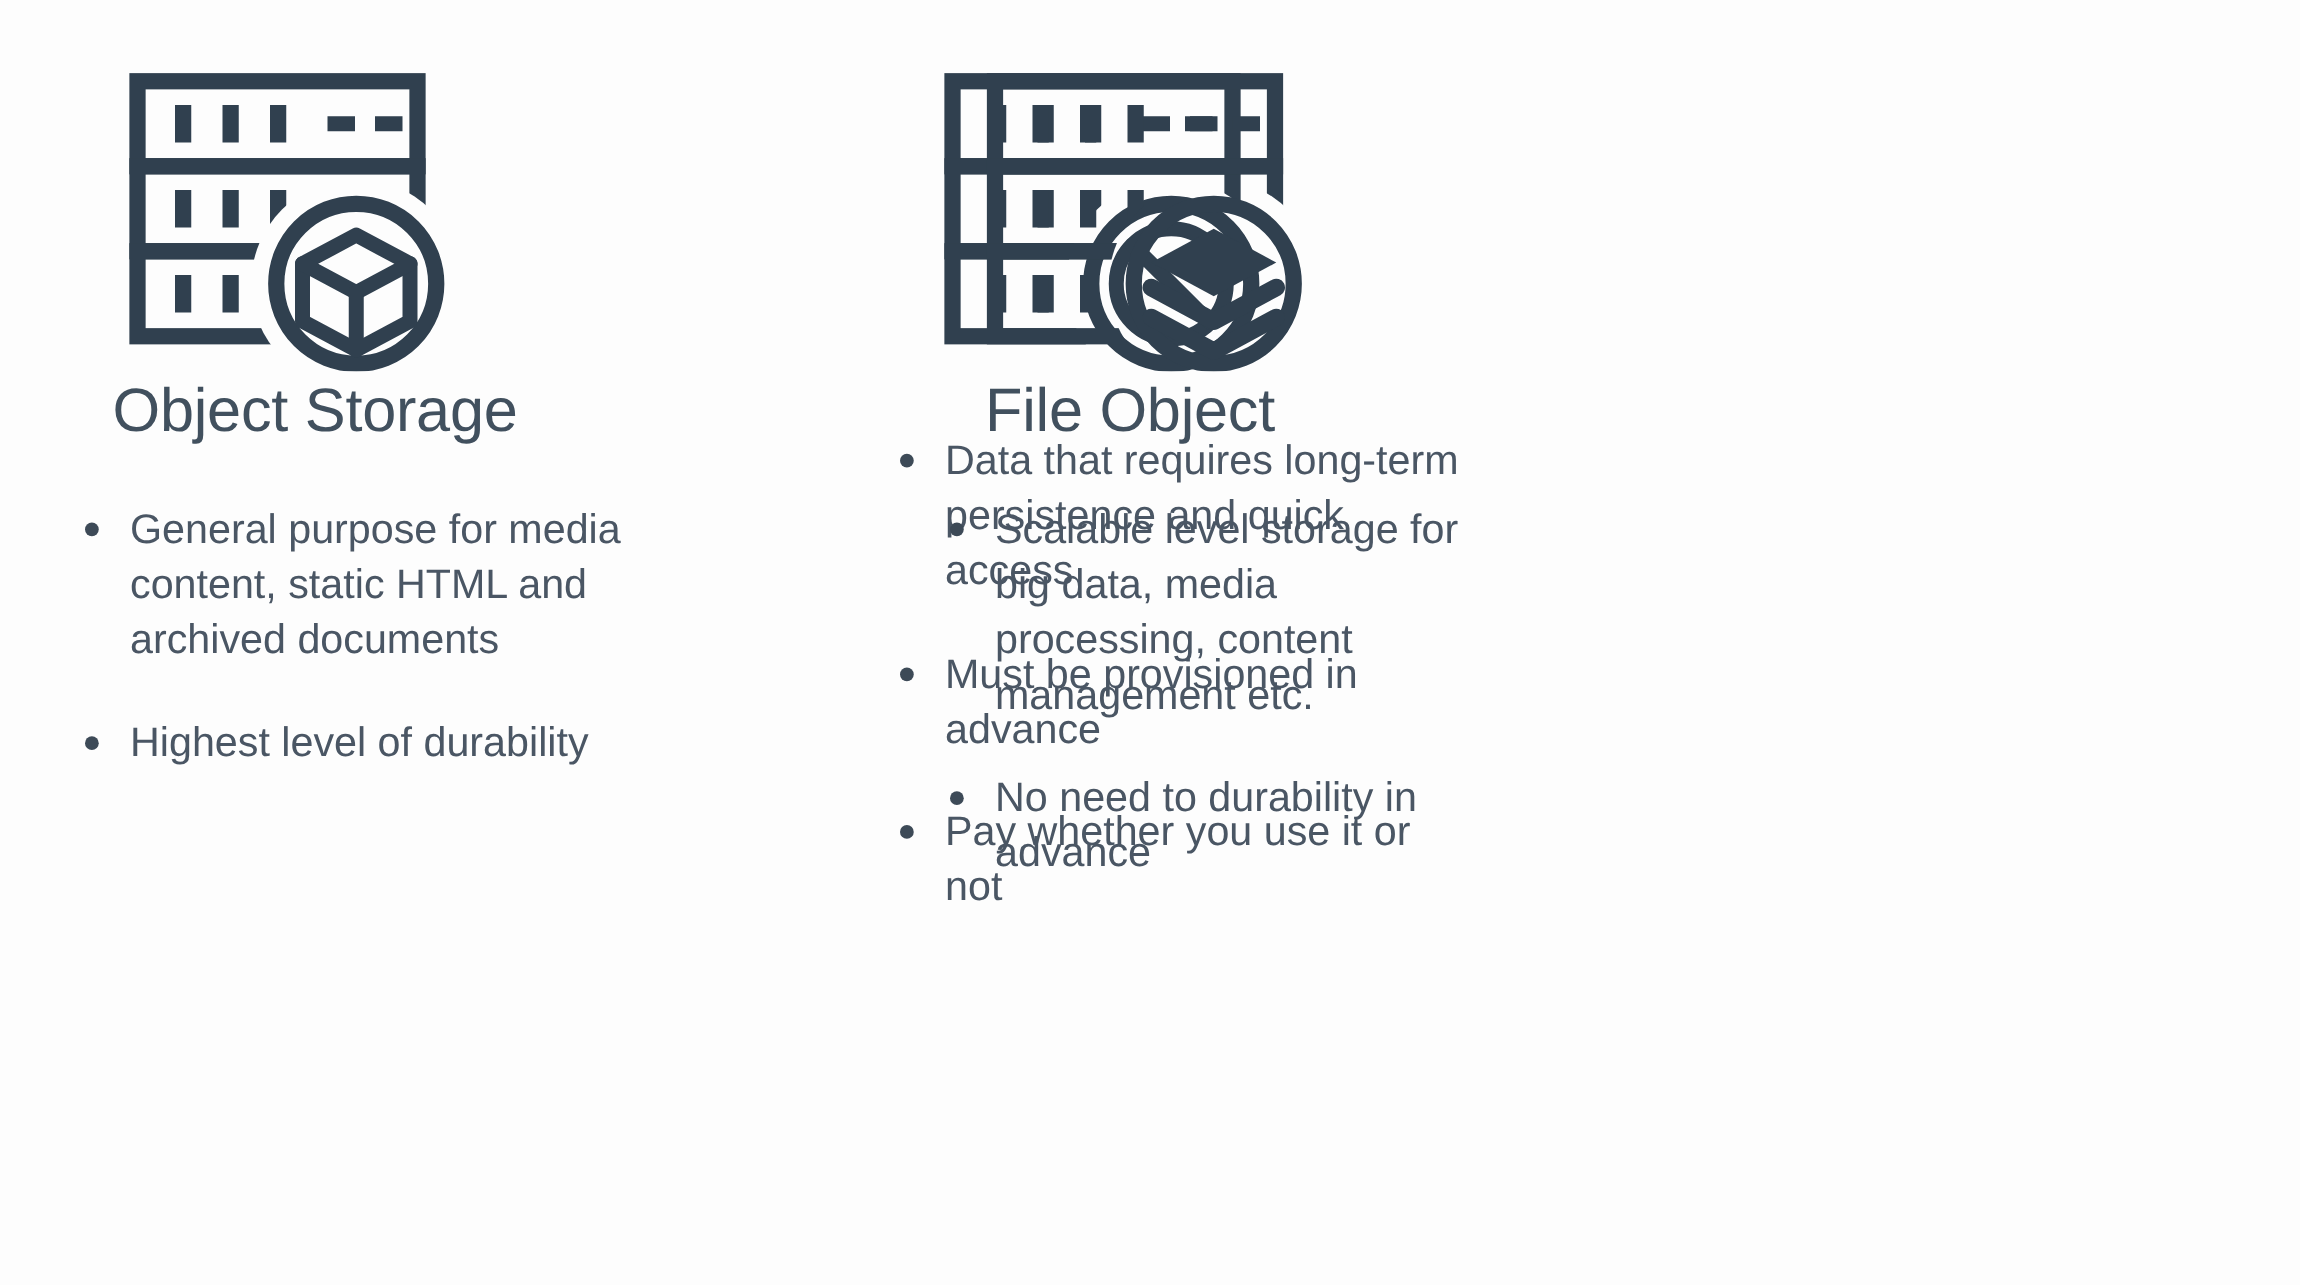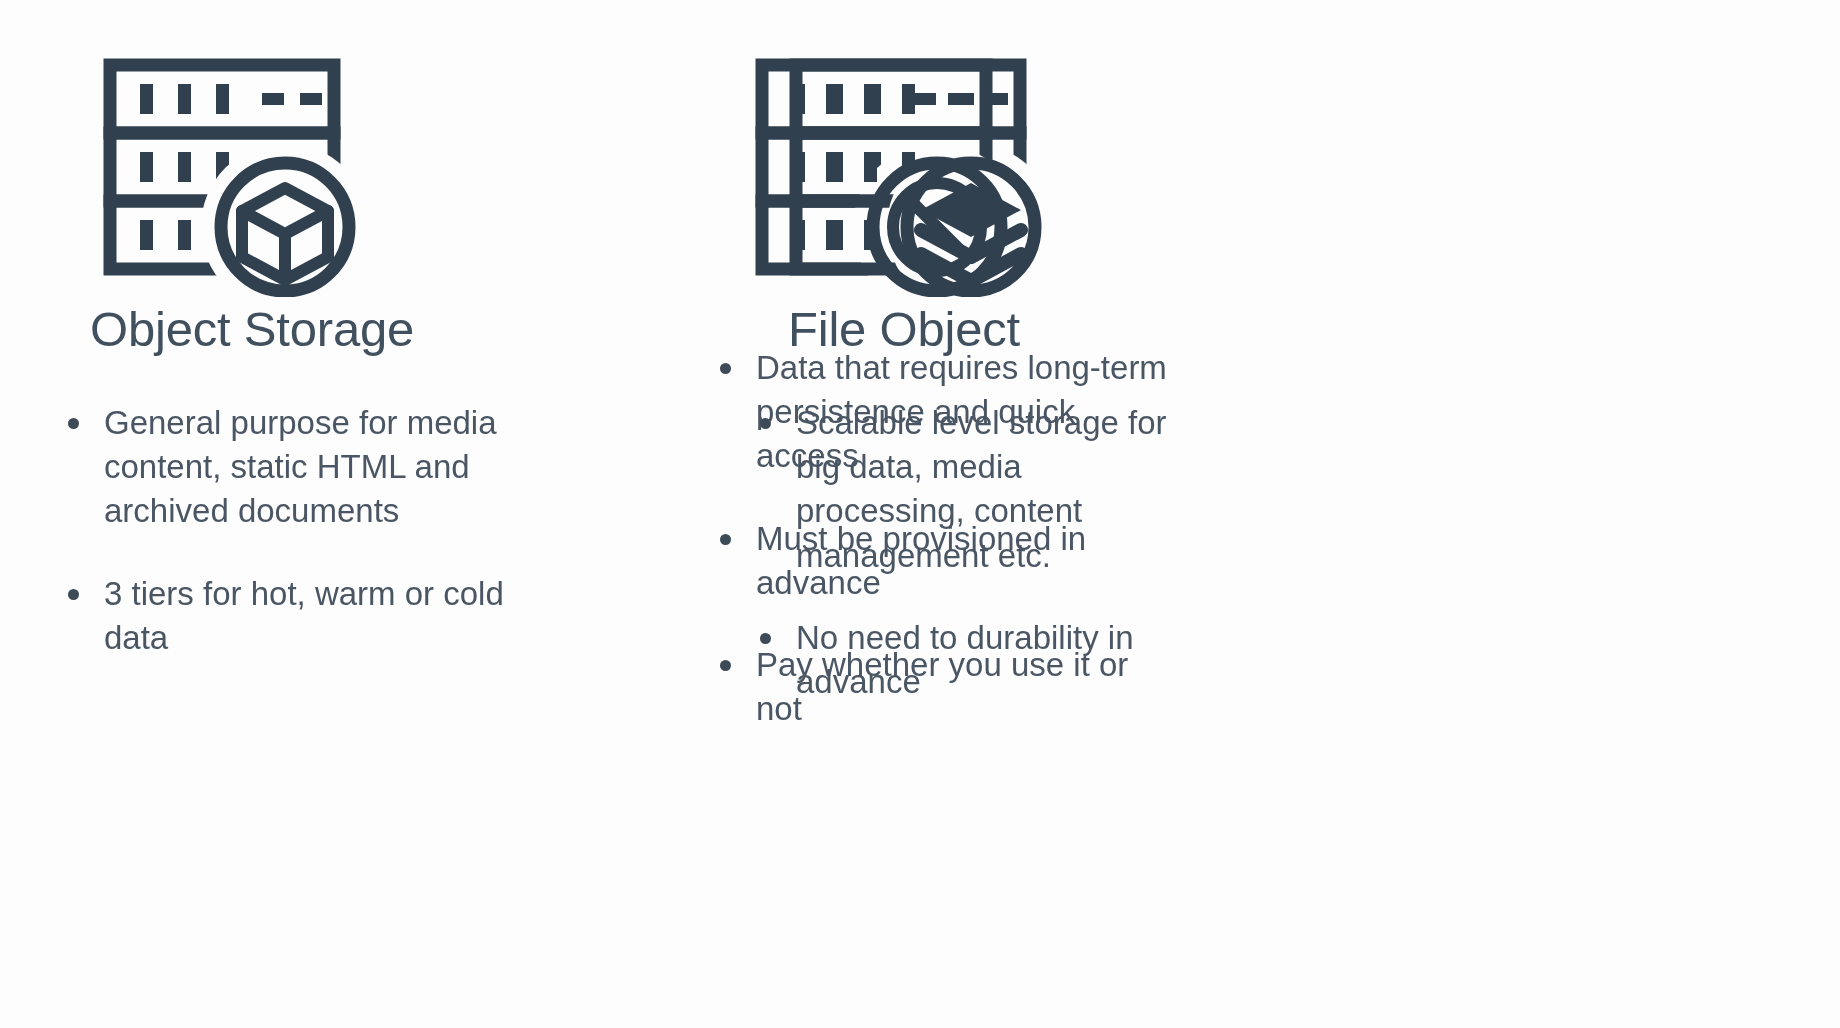--- a/index.html
+++ b/index.html
@@ -160,21 +160,21 @@
 
       <div class="heading">Object Storage</div>
 
       <ul class="bullets">
         <li class="bullet">
           <span class="bullet-dot"></span>
           <span>General purpose for media content, static HTML and archived documents</span>
         </li>
         <li class="bullet">
           <span class="bullet-dot"></span>
-          <span>3 tiers for hot, warm or cold data</span>
+          <span>Highest level of durability</span>
         </li>
       </ul>
 
     </div>
   </div>
 
   <div class="column col-block">
     <div class="col-inner">
 
       <div class="icon-wrap">

